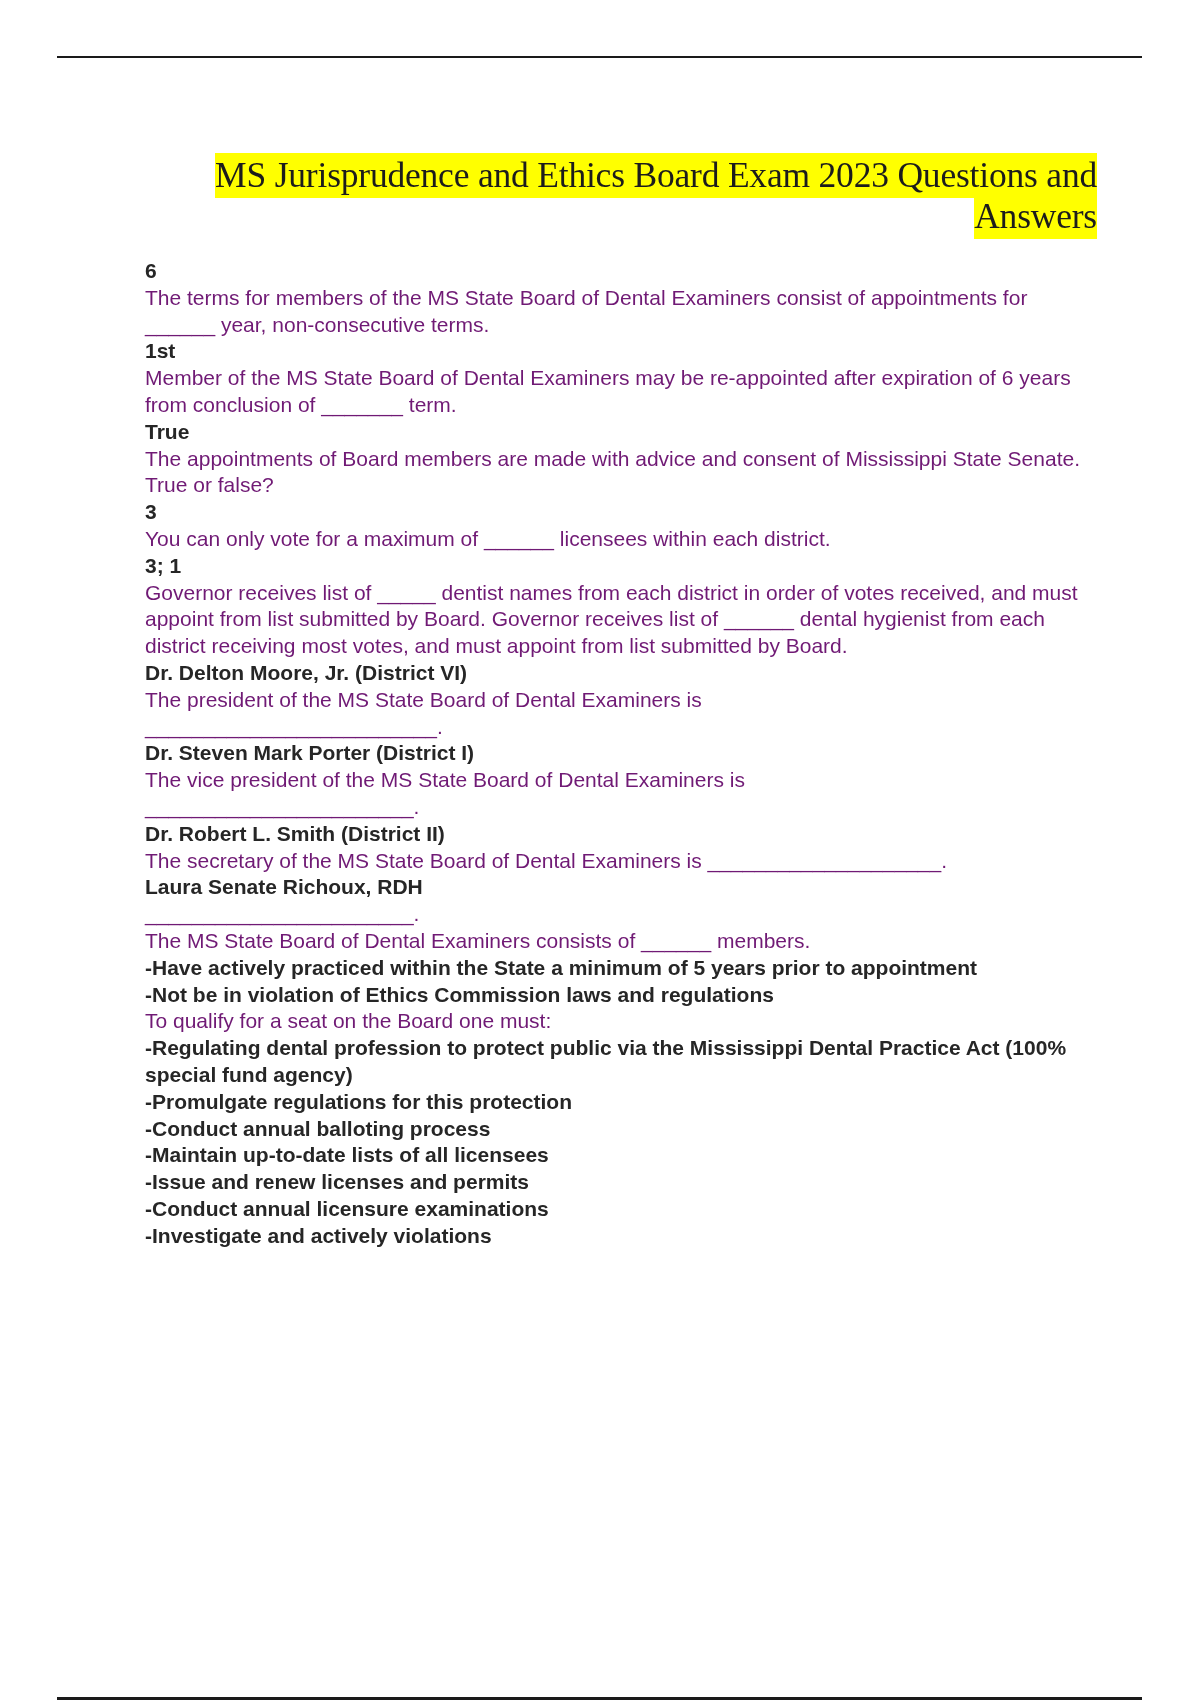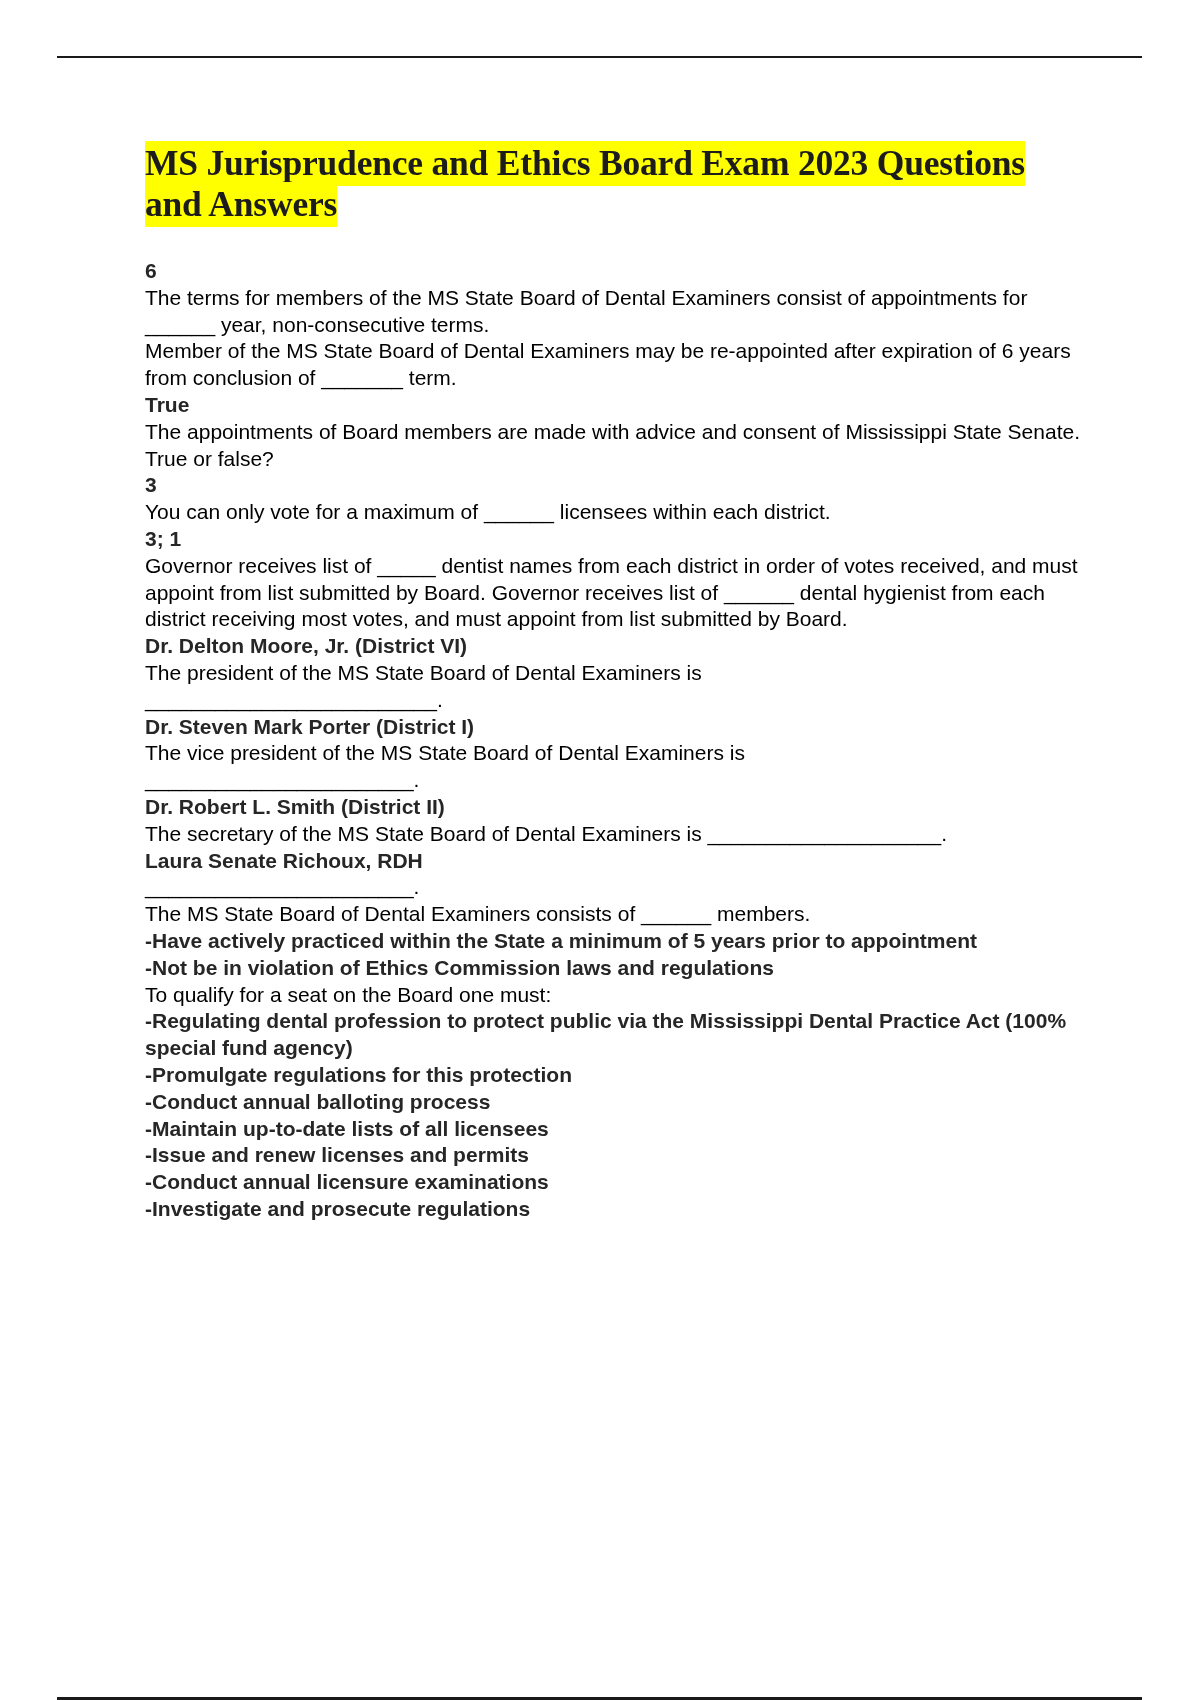--- a/index.html
+++ b/index.html
@@ -21,27 +21,28 @@
     background: #1a1a1a;
   }
   .rule.top { top: 56px; }
   .rule.bottom { top: 1697px; height: 3px; }
 
   .title {
     position: absolute;
     left: 145px;
     top: 143px;
     width: 940px;
-    margin: 0;
+    margin: 12px;
     font-family: "Liberation Serif", "DejaVu Serif", serif;
-    font-weight: bold;
+    font-weight: normal;
     font-size: 35.5px;
     line-height: 41px;
     color: #1c1c1c;
     letter-spacing: -0.2px;
+    text-align: right;
   }
   .title .hl {
     background: #ffff00;
     box-decoration-break: clone;
     -webkit-box-decoration-break: clone;
     padding: 2px 0 3px 0;
   }
 
   .content {
     position: absolute;
@@ -54,34 +55,35 @@
     color: #444444;
   }
   .content p {
     margin: 0;
   }
   .answer {
     font-weight: bold;
     color: #262626;
   }
   .question {
-    color: #000000;
+    color: #701a75;
   }
 </style>
 </head>
 <body>
 
 <div class="rule top"></div>
 
 <h1 class="title"><span class="hl"><span>MS Jurisprudence and Ethics Board Exam 2023 Questions</span> <span>and Answers</span></span></h1>
 
 <div class="content">
   <p class="answer">6</p>
   <p class="question">The terms for members of the MS State Board of Dental Examiners consist of appointments for ______ year, non-consecutive terms.</p>
 
+  <p class="answer">1st</p>
   <p class="question">Member of the MS State Board of Dental Examiners may be re-appointed after expiration of 6 years from conclusion of _______ term.</p>
 
   <p class="answer">True</p>
   <p class="question">The appointments of Board members are made with advice and consent of Mississippi State Senate. True or false?</p>
 
   <p class="answer">3</p>
   <p class="question">You can only vote for a maximum of ______ licensees within each district.</p>
 
   <p class="answer">3; 1</p>
   <p class="question">Governor receives list of _____ dentist names from each district in order of votes received, and must appoint from list submitted by Board. Governor receives list of ______ dental hygienist from each district receiving most votes, and must appoint from list submitted by Board.</p>
@@ -105,16 +107,16 @@
   <p class="answer">-Have actively practiced within the State a minimum of 5 years prior to appointment</p>
   <p class="answer">-Not be in violation of Ethics Commission laws and regulations</p>
   <p class="question">To qualify for a seat on the Board one must:</p>
 
   <p class="answer">-Regulating dental profession to protect public via the Mississippi Dental Practice Act (100% special fund agency)</p>
   <p class="answer">-Promulgate regulations for this protection</p>
   <p class="answer">-Conduct annual balloting process</p>
   <p class="answer">-Maintain up-to-date lists of all licensees</p>
   <p class="answer">-Issue and renew licenses and permits</p>
   <p class="answer">-Conduct annual licensure examinations</p>
-  <p class="answer">-Investigate and prosecute regulations</p>
+  <p class="answer">-Investigate and actively violations</p>
 </div>
 
 <div class="rule bottom"></div>
 
 </body></html>

